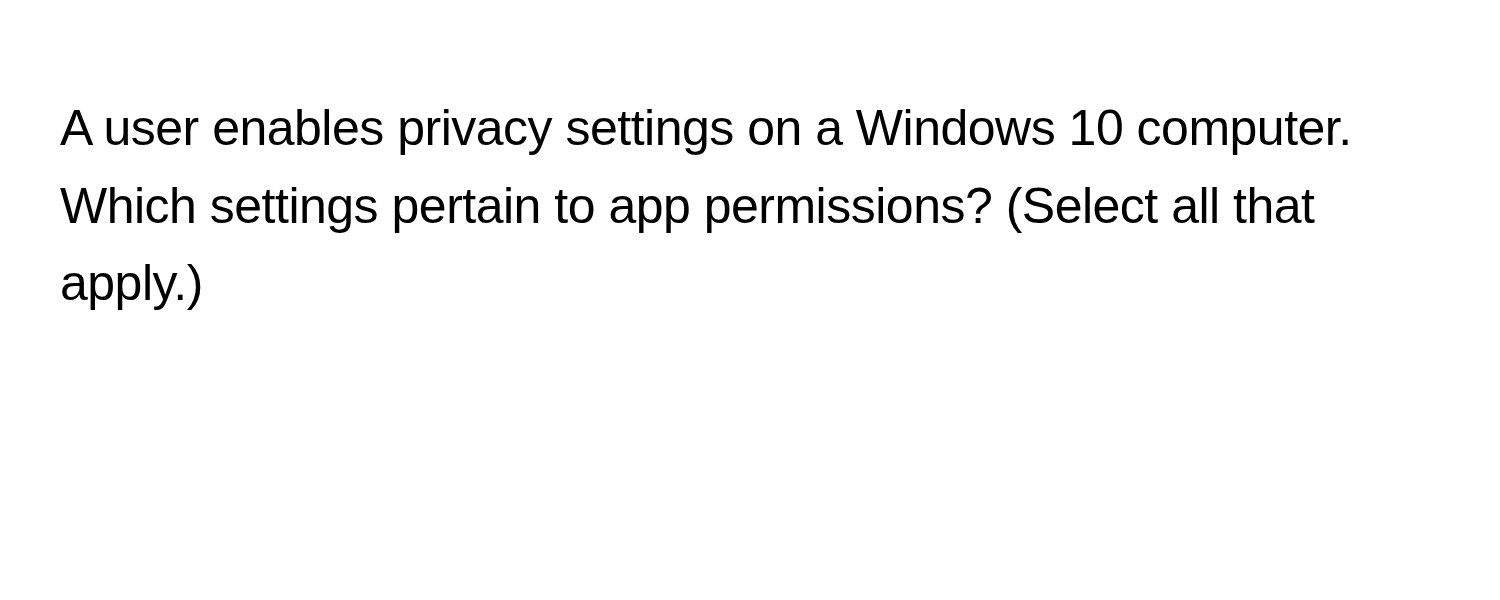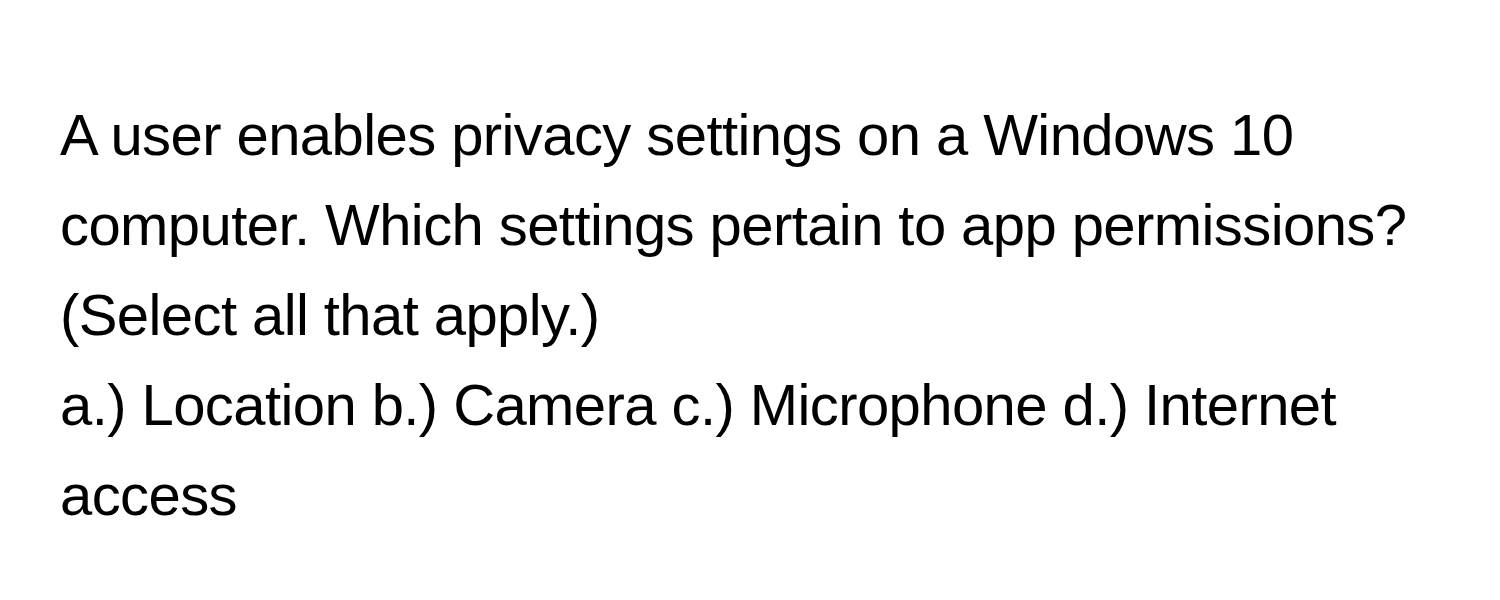--- a/index.html
+++ b/index.html
@@ -9,32 +9,31 @@
     }
     body {
       width: 1500px;
       height: 600px;
       background: #ffffff;
       font-family: -apple-system, BlinkMacSystemFont, "Segoe UI", Helvetica, Arial, sans-serif;
       padding: 90px 60px 60px 60px;
       color: #000000;
     }
     .question-container {
-      font-size: 58px;
+      font-size: 50px;
       line-height: 1.55;
       font-weight: 400;
       letter-spacing: -0.01em;
     }
     .question-text {
       display: inline;
     }
     .options-line {
       display: inline;
     }
   </style>
 </head>
 <body>
 
 <div class="question-container">
   <span class="question-text">A user enables privacy settings on a Windows 10 computer. Which settings pertain to app permissions? (Select all that apply.)</span>
   <br>
-  <span class="options-line">a.) Location b.) Camera c.) Microphone d.) Internet access</span>
 </div>
 
 </body></html>

